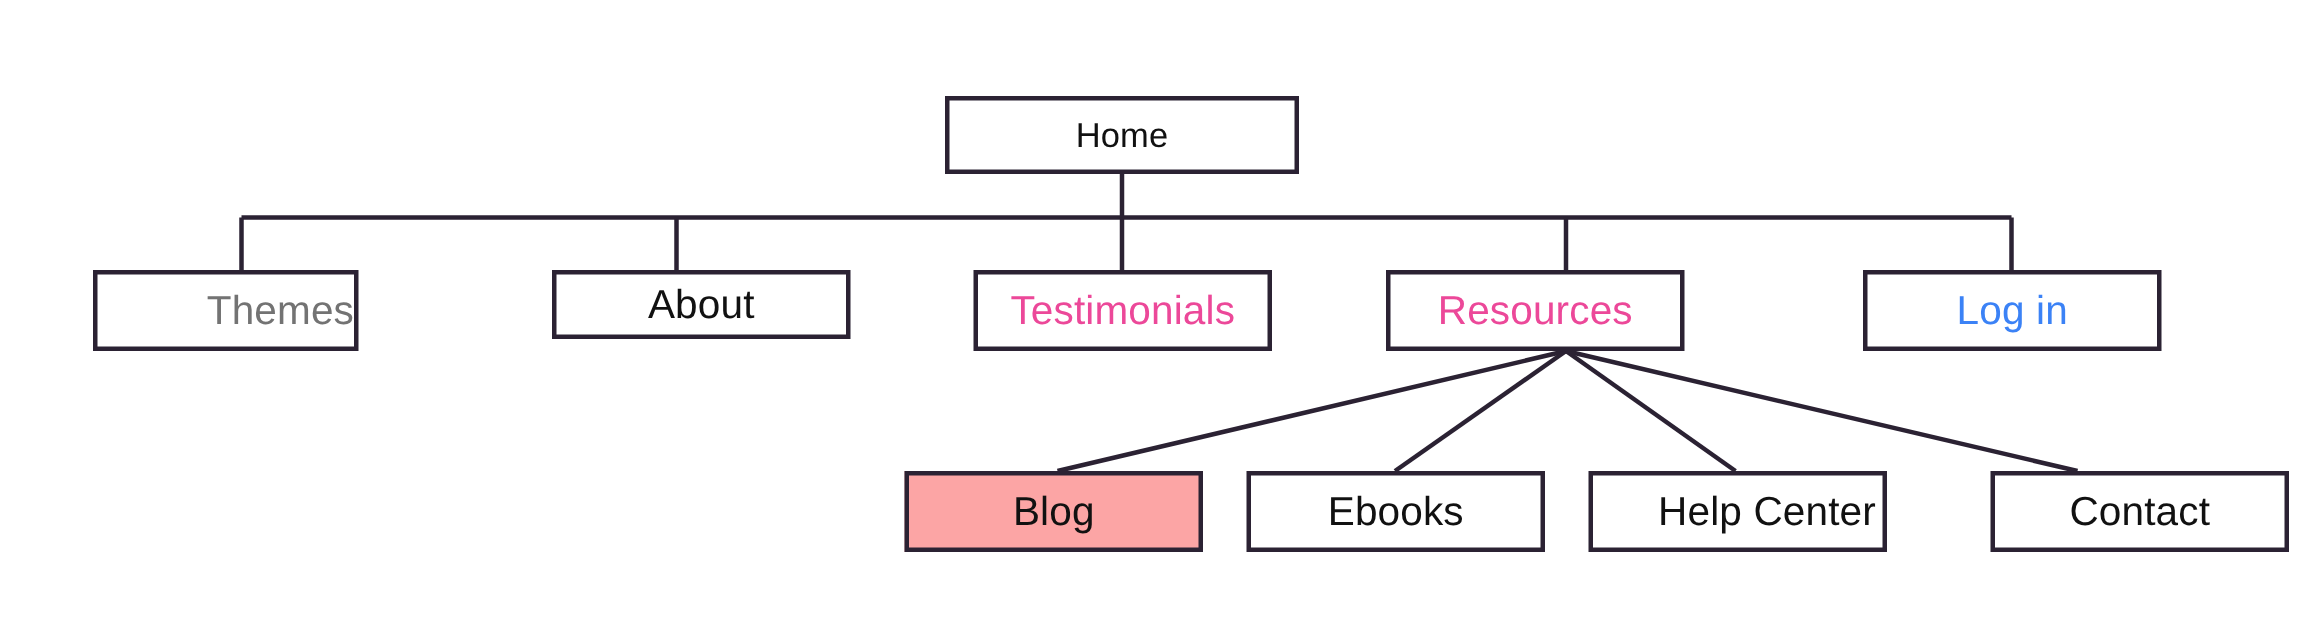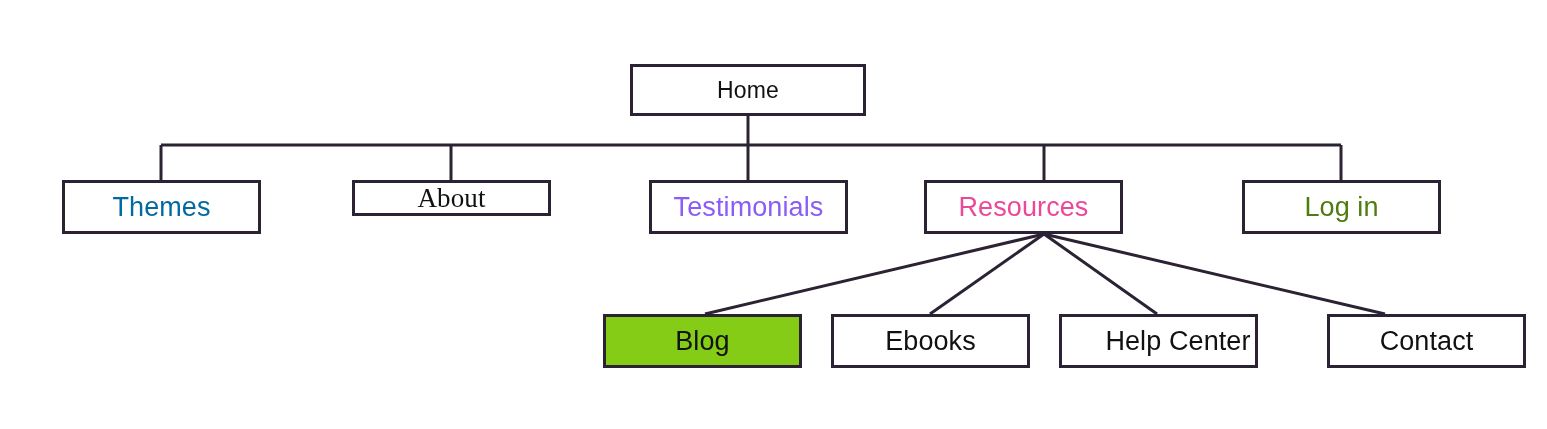--- a/index.html
+++ b/index.html
@@ -61,41 +61,41 @@
         <line x1="1044" y1="234" x2="930" y2="314"></line>
         <line x1="1044" y1="234" x2="1157" y2="314"></line>
         <line x1="1044" y1="234" x2="1385" y2="314"></line>
       </g>
   </svg>
 
   <div class="node" style="left: 630px; top: 64px; width: 236px; height: 52px; border-width: 3px; border-color: rgb(43, 34, 51); background: rgb(255, 255, 255); color: rgb(17, 17, 17); font-size: 23px;">
     <span class="node-label">Home</span>
   </div>
 
-  <div class="node" style="left: 62px; top: 180px; width: 199px; height: 54px; border-width: 3px; border-color: rgb(43, 34, 51); background: rgb(255, 255, 255); color: #0369a1; font-size: 27px;">
+  <div class="node" style="left: 62px; top: 180px; width: 177px; height: 54px; border-width: 3px; border-color: rgb(43, 34, 51); background: rgb(255, 255, 255); color: #737373; font-size: 27px; justify-content: flex-end;">
     <span class="node-label">Themes</span>
   </div>
 
-  <div class="node" style="left: 352px; top: 180px; width: 199px; height: 36px; border-width: 3px; border-color: rgb(43, 34, 51); background: rgb(255, 255, 255); color: rgb(17, 17, 17); font-size: 27px; font-family: Liberation Serif, serif;">
+  <div class="node" style="left: 368px; top: 180px; width: 199px; height: 46px; border-width: 3px; border-color: rgb(43, 34, 51); background: rgb(255, 255, 255); color: rgb(17, 17, 17); font-size: 27px;">
     <span class="node-label">About</span>
   </div>
 
-  <div class="node" style="left: 649px; top: 180px; width: 199px; height: 54px; border-width: 3px; border-color: rgb(43, 34, 51); background: rgb(255, 255, 255); color: #8b5cf6; font-size: 27px;">
+  <div class="node" style="left: 649px; top: 180px; width: 199px; height: 54px; border-width: 3px; border-color: rgb(43, 34, 51); background: rgb(255, 255, 255); color: #ec4899; font-size: 27px;">
     <span class="node-label">Testimonials</span>
   </div>
 
   <div class="node" style="left: 924px; top: 180px; width: 199px; height: 54px; border-width: 3px; border-color: rgb(43, 34, 51); background: rgb(255, 255, 255); color: #ec4899; font-size: 27px;">
     <span class="node-label">Resources</span>
   </div>
 
-  <div class="node" style="left: 1242px; top: 180px; width: 199px; height: 54px; border-width: 3px; border-color: rgb(43, 34, 51); background: rgb(255, 255, 255); color: #4d7c0f; font-size: 27px;">
+  <div class="node" style="left: 1242px; top: 180px; width: 199px; height: 54px; border-width: 3px; border-color: rgb(43, 34, 51); background: rgb(255, 255, 255); color: #3b82f6; font-size: 27px;">
     <span class="node-label">Log in</span>
   </div>
 
-  <div class="node" style="left: 603px; top: 314px; width: 199px; height: 54px; border-width: 3px; border-color: rgb(43, 34, 51); background: #84cc16; color: rgb(17, 17, 17); font-size: 27px;">
+  <div class="node" style="left: 603px; top: 314px; width: 199px; height: 54px; border-width: 3px; border-color: rgb(43, 34, 51); background: #fca5a5; color: rgb(17, 17, 17); font-size: 27px;">
     <span class="node-label">Blog</span>
   </div>
 
   <div class="node" style="left: 831px; top: 314px; width: 199px; height: 54px; border-width: 3px; border-color: rgb(43, 34, 51); background: rgb(255, 255, 255); color: rgb(17, 17, 17); font-size: 27px; justify-content: center;">
     <span class="node-label">Ebooks</span>
   </div>
 
   <div class="node" style="left: 1059px; top: 314px; width: 199px; height: 54px; border-width: 3px; border-color: rgb(43, 34, 51); background: rgb(255, 255, 255); color: rgb(17, 17, 17); font-size: 27px; padding-left: 39px;">
     <span class="node-label">Help Center</span>
   </div>

